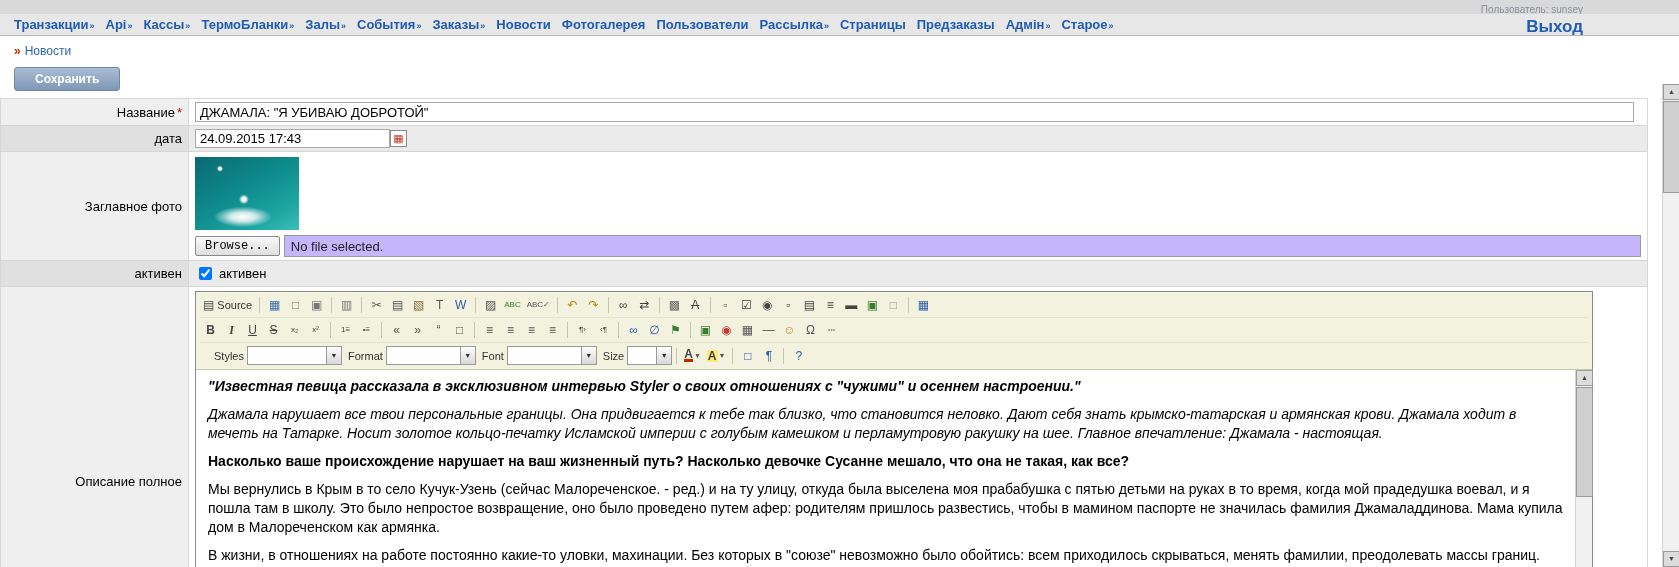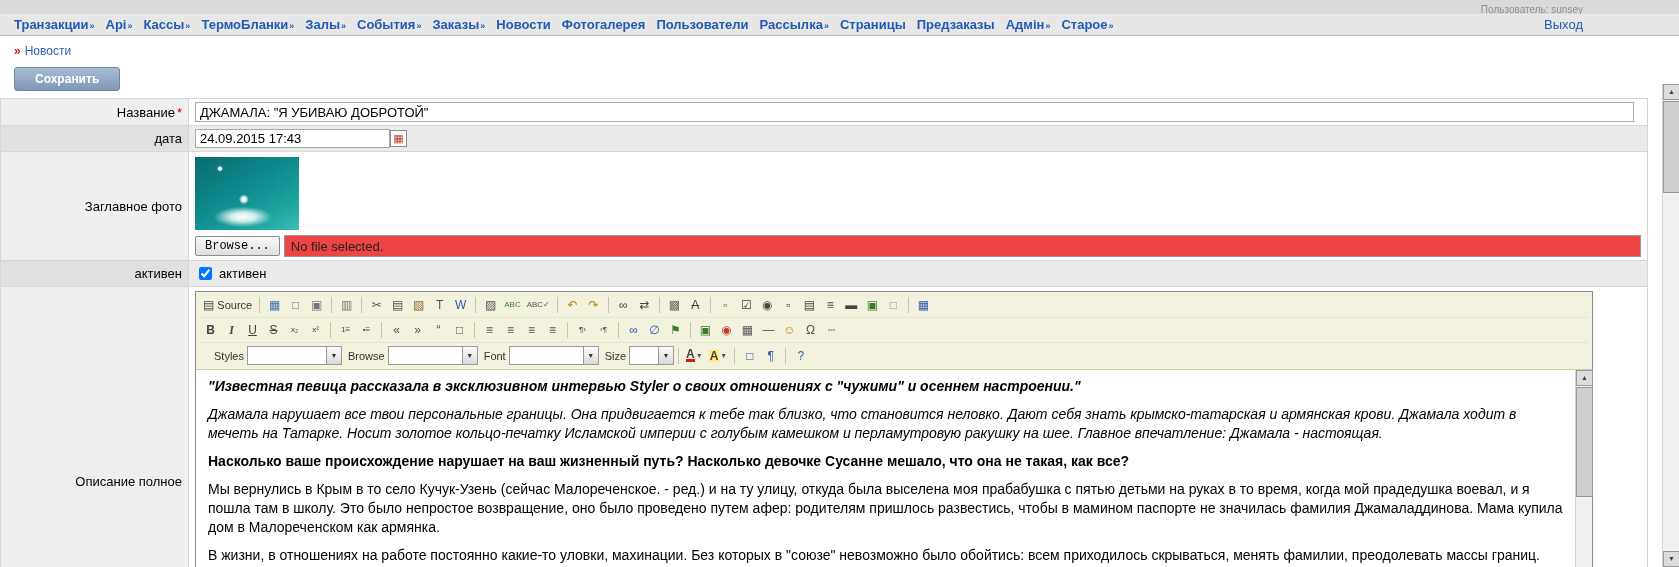--- a/index.html
+++ b/index.html
@@ -8,21 +8,21 @@
     width:1679px; height:567px; overflow:hidden; position:relative;
     font-family:"Liberation Sans", sans-serif; background:#fff; font-size:13px; color:#000;
   }
   
   .user-bar { height:14px; background:#d9d9d9; text-align:right; padding:1px 96px 0 0; }
   .user-bar span { font-size:10px; color:#8a8f99; }
   
   .nav-bar { height:22px; background:#e7e7e7; border-bottom:1px solid #b9b9b9; padding:3px 14px 0 14px; position:relative; white-space:nowrap; }
   .nav-link { color:#1f5bb5; font-weight:bold; font-size:13px; text-decoration:none; margin-right:11px; cursor:pointer; }
   .nav-caret { font-size:9px; margin-left:1px; }
-  .nav-logout { position:absolute; right:96px; top:3px; color:#1f5bb5; font-weight:normal; font-size:13px; text-decoration:none; cursor:pointer;margin-left:22px; }
+  .nav-logout { position:absolute; right:96px; top:3px; color:#1f5bb5; font-weight:bold; font-size:17px; text-decoration:none; cursor:pointer;margin-left:22px; }
   
   .breadcrumb { padding:8px 0 2px 14px; font-size:12px; }
   .bc-marker { color:#cc2200; font-weight:bold; margin-right:4px; }
   .bc-link { color:#2f62b5; text-decoration:none; cursor:pointer; }
   
   .actions { padding:7px 0 7px 14px; }
   .save-btn {
     background:linear-gradient(#a9bdd4,#7e98b6); border:1px solid #6f88a5; border-radius:3px;
     color:#fff; font-weight:bold; font-size:12px; padding:4px 20px; cursor:pointer;
     font-family:"Liberation Sans", sans-serif;
@@ -41,21 +41,21 @@
   .thumb {
     width:104px; height:73px; margin:2px 0 5px 0;
     background:
       radial-gradient(circle at 24% 16%, rgba(255,255,255,.95) 0 1.5px, rgba(255,255,255,0) 3px),
       radial-gradient(circle at 47% 58%, rgba(255,255,255,.95) 0 2px, rgba(255,255,255,0) 5px),
       radial-gradient(ellipse 40% 20% at 46% 82%, #ffffff 0%, rgba(255,255,255,.8) 30%, rgba(255,255,255,0) 70%),
       linear-gradient(150deg, #0a6a72 0%, #0e8a8c 45%, #1da6a2 78%, #3dbfb8 100%);
   }
   .file-row { display:flex; align-items:center; }
   .browse-btn { border:1px solid #8a8a8a; background:linear-gradient(#fafafa,#dedede); border-radius:2px; font-size:12px; padding:2px 9px; margin-right:4px; cursor:pointer; font-family:Liberation Mono, monospace; }
-  .file-box { flex:1; height:22px; border:1px solid #9a9a9a; background:#ef4444; display:flex; align-items:center; padding-left:6px; font-size:13px; color:#222; }
+  .file-box { flex:1; height:22px; border:1px solid #9a9a9a; background:#c4b5fd; display:flex; align-items:center; padding-left:6px; font-size:13px; color:#222; }
   
   .chk-wrap { display:flex; align-items:center; gap:4px; }
   
   .editor { border:1px solid #8a8a8a; width:1398px; margin:1px 0; background:#fff; }
   .ed-toolbar { background:#f2f2df; border-bottom:1px solid #c9c9b4; padding:1px 4px; }
   .ed-row { display:flex; align-items:center; height:25px; border-bottom:1px solid #e4e4d2; }
   .ed-row:last-child { border-bottom:none;margin-left:8px; }
   .tb-btn { display:inline-flex; align-items:center; justify-content:center; min-width:19px; height:19px; margin:0 1px; border:1px solid transparent; border-radius:2px; cursor:pointer; font-size:12px; color:#444; background:transparent; padding:0 1px; }
   .tb-btn .g { line-height:1; }
   .tb-label { font-size:11px; color:#333; margin-left:3px; }
@@ -335,21 +335,21 @@
                 <span class="tb-btn">
                   <span class="g" style="color: rgb(85, 85, 85);">┄</span>
                 </span>
               </div>
           <div class="ed-row">
                 <span class="combo-label">Styles</span>
                 <span class="combo" style="width: 95px;">
                   <span class="box"></span>
                   <span class="arr">▼</span>
                 </span>
-                <span class="combo-label">Browse</span>
+                <span class="combo-label">Format</span>
                 <span class="combo" style="width: 90px;">
                   <span class="box"></span>
                   <span class="arr">▼</span>
                 </span>
                 <span class="combo-label">Font</span>
                 <span class="combo" style="width: 90px;">
                   <span class="box"></span>
                   <span class="arr">▼</span>
                 </span>
                 <span class="combo-label">Size</span>

